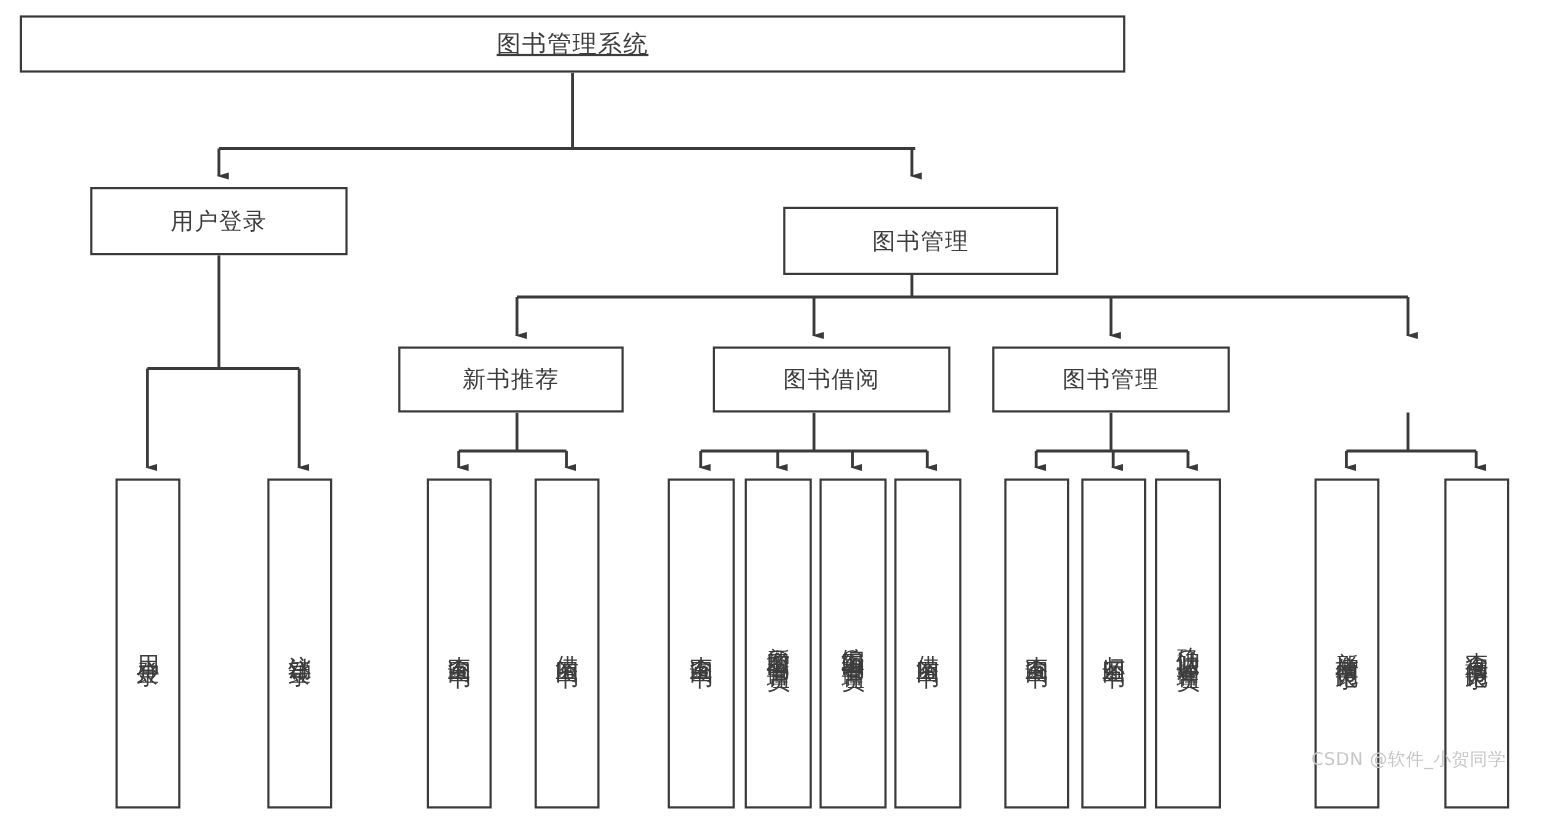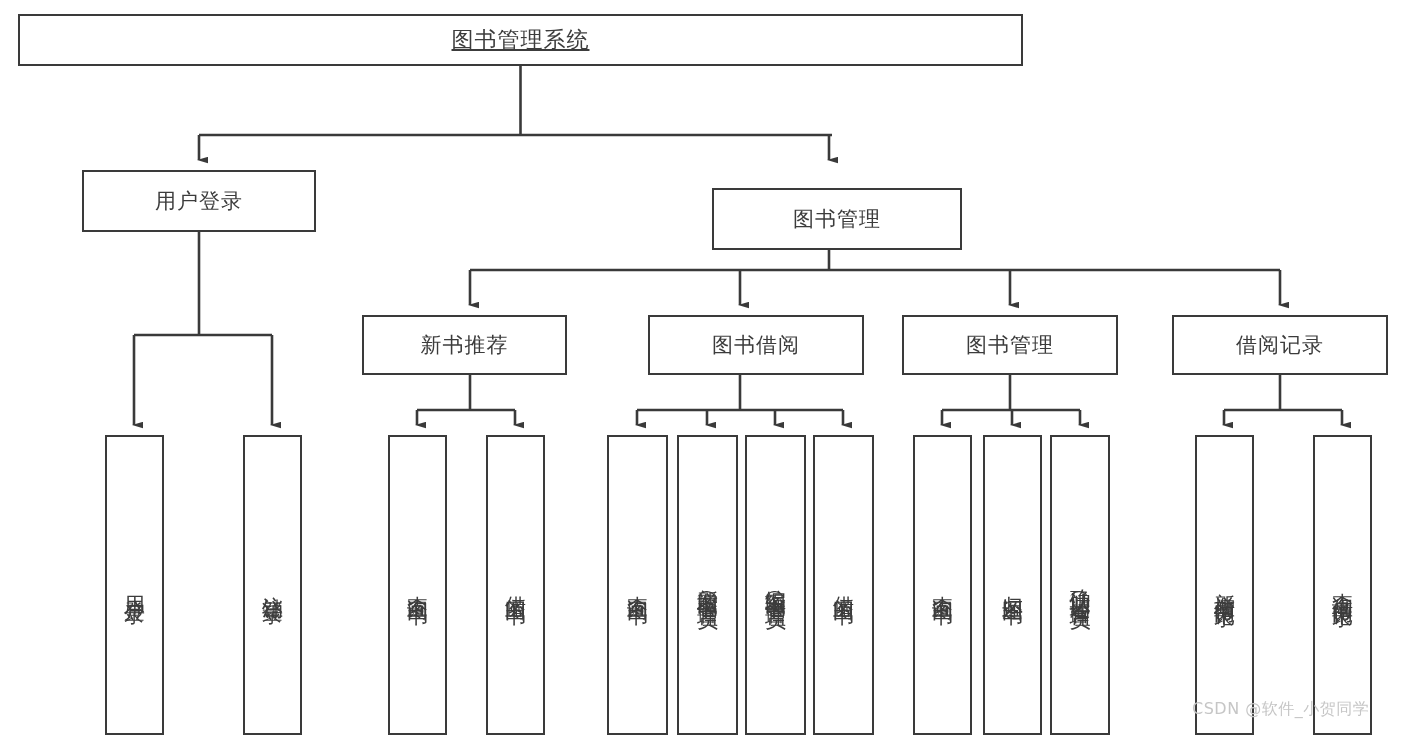--- a/index.html
+++ b/index.html
@@ -72,21 +72,20 @@
   </svg>
 
   <div class="node h root" style="left: 18px; top: 14px; width: 1005px; height: 52px; text-decoration: underline;">图书管理系统</div>
 
   <div class="node h" style="left: 82px; top: 170px; width: 234px; height: 62px;">用户登录</div>
   <div class="node h" style="left: 712px; top: 188px; width: 250px; height: 62px;">图书管理</div>
 
   <div class="node h" style="left: 362px; top: 315px; width: 205px; height: 60px;">新书推荐</div>
   <div class="node h" style="left: 632px; top: 315px; width: 216px; height: 60px; margin-left: 16px;">图书借阅</div>
   <div class="node h" style="left: 902px; top: 315px; width: 216px; height: 60px;">图书管理</div>
-  <div class="node h" style="left: 1172px; top: 315px; width: 216px; height: 60px;">借阅记录</div>
 
   <div class="node v" style="left: 105px; top: 435px; width: 59px; height: 300px;">
       <span>用户登录</span>
     </div>
   <div class="node v" style="left: 243px; top: 435px; width: 59px; height: 300px;">
       <span>注销登录</span>
     </div>
   <div class="node v" style="left: 388px; top: 435px; width: 59px; height: 300px;">
       <span>查询图书</span>
     </div>
@@ -114,14 +113,14 @@
   <div class="node v" style="left: 1050px; top: 435px; width: 60px; height: 300px;">
       <span>确认归还（管理员）</span>
     </div>
   <div class="node v" style="left: 1195px; top: 435px; width: 59px; height: 300px;">
       <span>新增借阅记录</span>
     </div>
   <div class="node v" style="left: 1313px; top: 435px; width: 59px; height: 300px;">
       <span>查询借阅记录</span>
     </div>
 
-  <div class="watermark" style="left: 1192px; top: 680px; margin-top: 19px;">CSDN @软件_小贺同学</div>
+  <div class="watermark" style="left: 1192px; top: 680px;">CSDN @软件_小贺同学</div>
 </div>
 
 </body></html>

